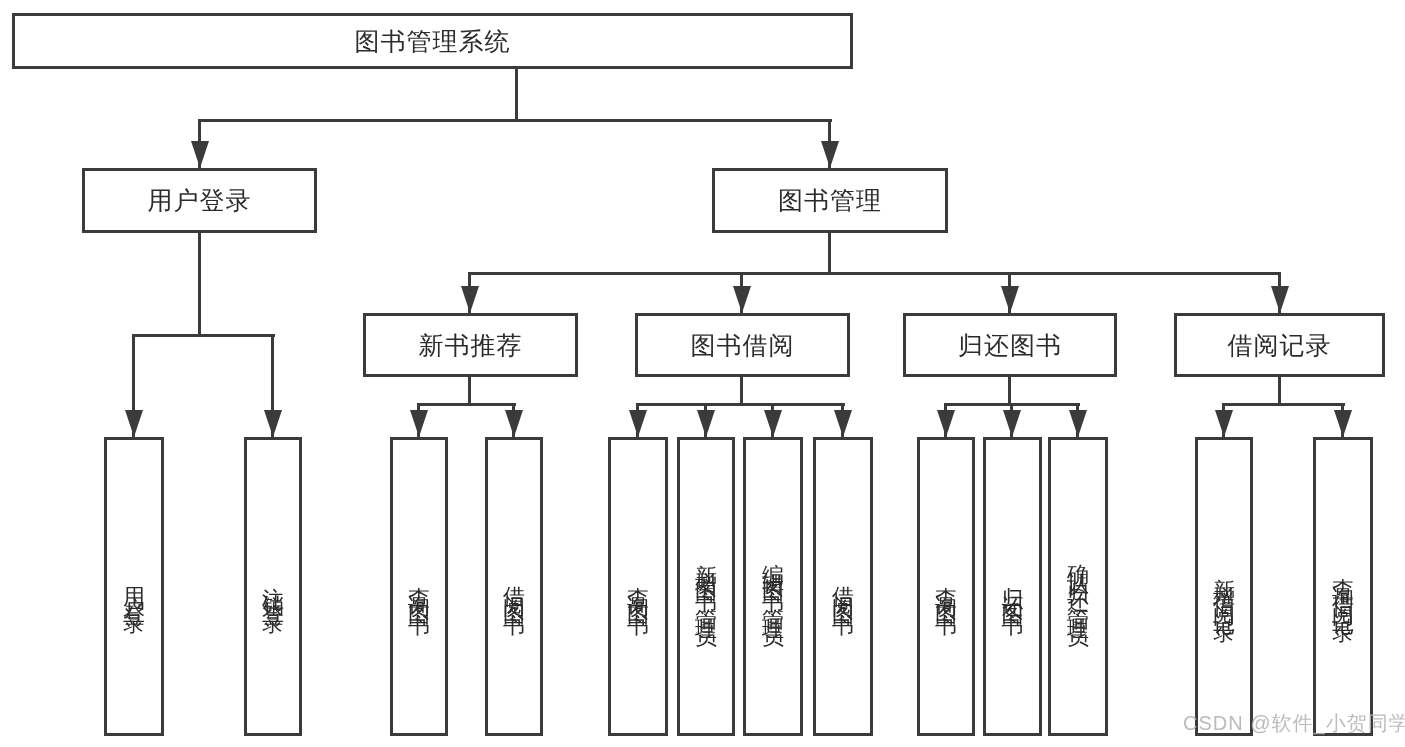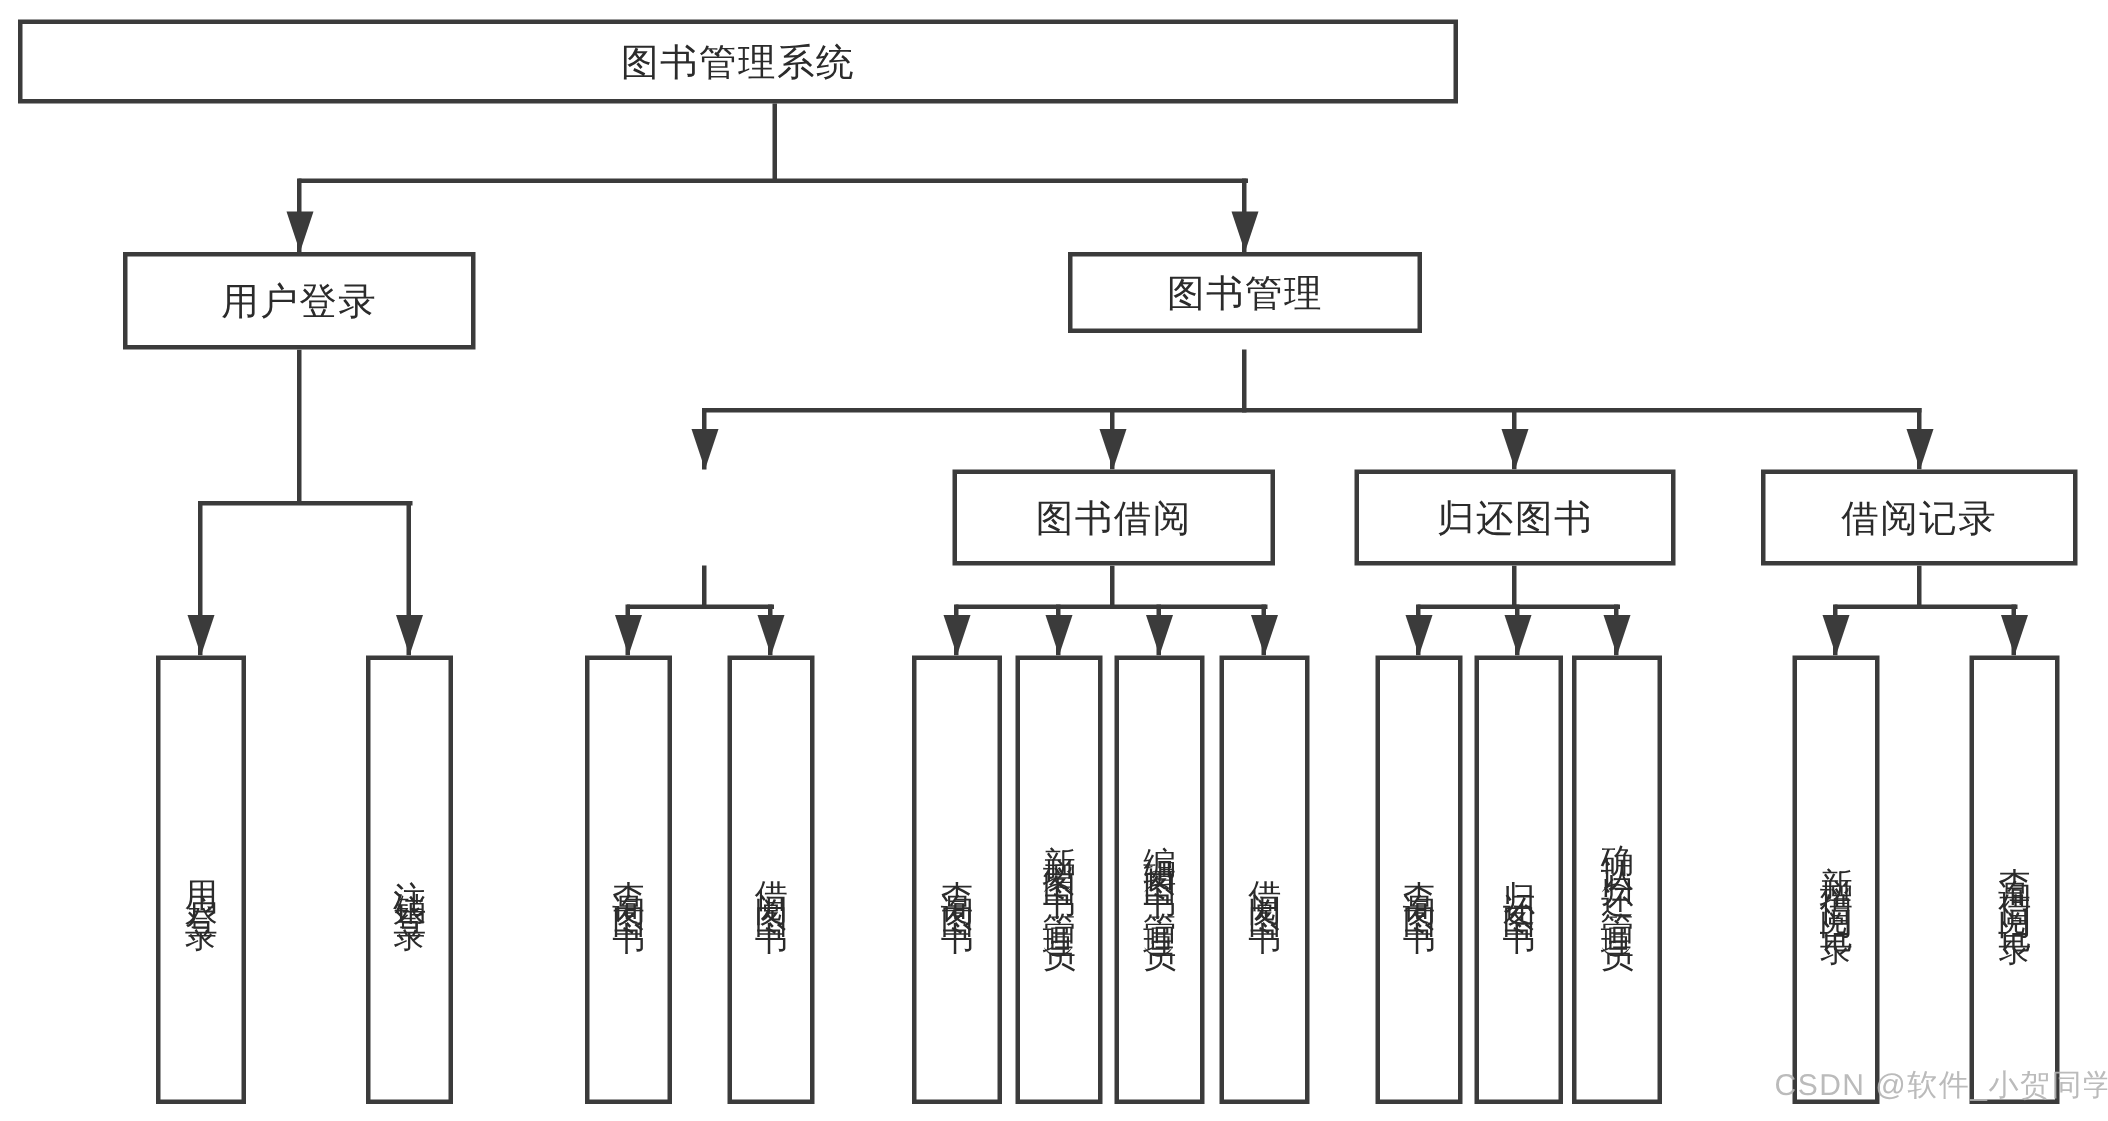--- a/index.html
+++ b/index.html
@@ -98,31 +98,34 @@
   <div class="vl" style="left:1076px;top:403px;height:34px"></div>
   <div class="arr" style="left:1069px;top:410px"></div>
 
   <div class="vl" style="left:1278px;top:377px;height:29px"></div>
   <div class="hl" style="left:1223px;top:403px;width:122px"></div>
   <div class="vl" style="left:1222px;top:403px;height:34px"></div>
   <div class="arr" style="left:1215px;top:410px"></div>
   <div class="vl" style="left:1341px;top:403px;height:34px"></div>
   <div class="arr" style="left:1334px;top:410px"></div>
 
-  <div class="bx h" style="left:12px;top:13px;width:960px;height:56px">
+  <div class="bx h" style="left:12px;top:13px;width:841px;height:56px">
     <span>图书管理系统</span>
   </div>
 
   <div class="bx h" style="left:82px;top:168px;width:235px;height:65px">
     <span>用户登录</span>
   </div>
-  <div class="bx h" style="left:712px;top:168px;width:236px;height:54px">
+  <div class="bx h" style="left:712px;top:168px;width:236px;height:65px">
     <span>图书管理</span>
   </div>
 
+  <div class="bx h" style="left:363px;top:313px;width:215px;height:64px">
+    <span>新书推荐</span>
+  </div>
   <div class="bx h" style="left:635px;top:313px;width:215px;height:64px">
     <span>图书借阅</span>
   </div>
   <div class="bx h" style="left:903px;top:313px;width:214px;height:64px">
     <span>归还图书</span>
   </div>
   <div class="bx h" style="left:1174px;top:313px;width:211px;height:64px">
     <span>借阅记录</span>
   </div>
 

